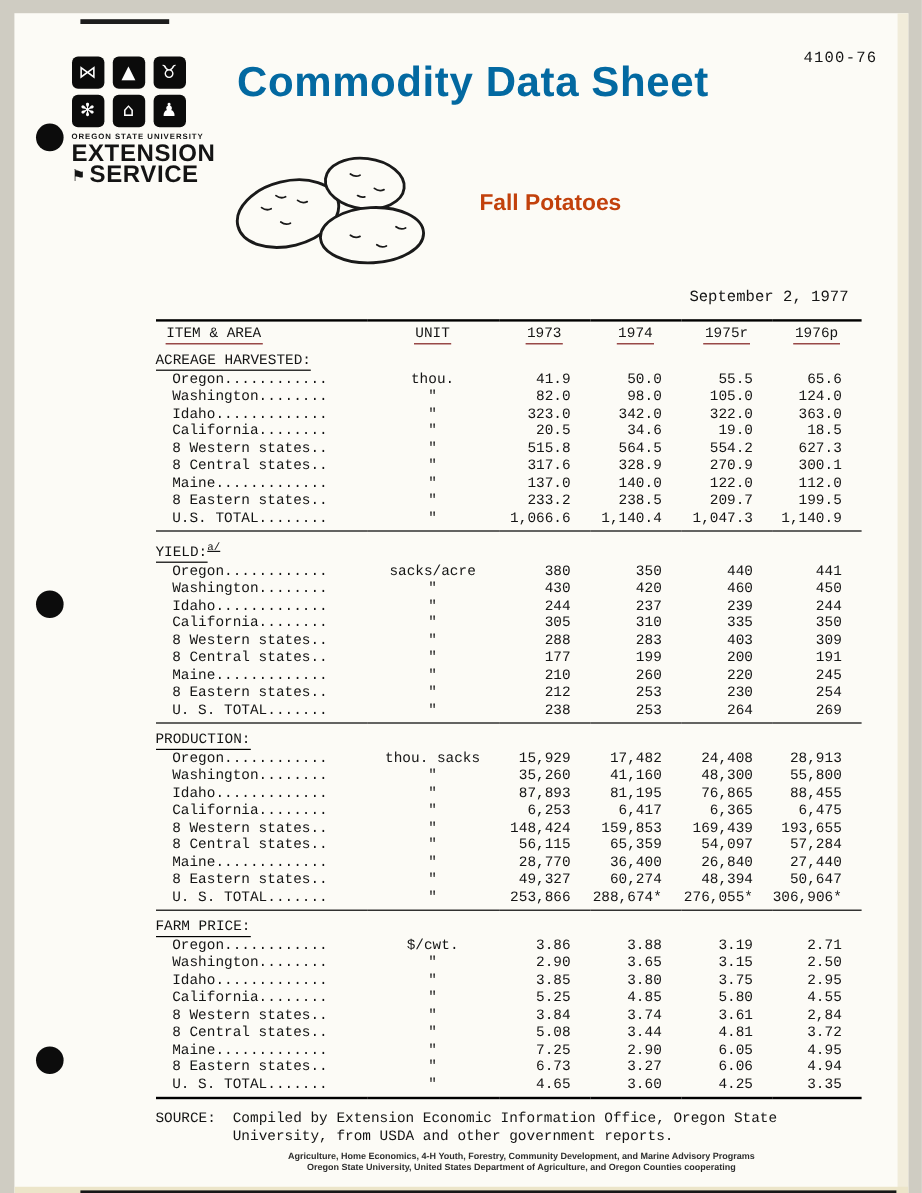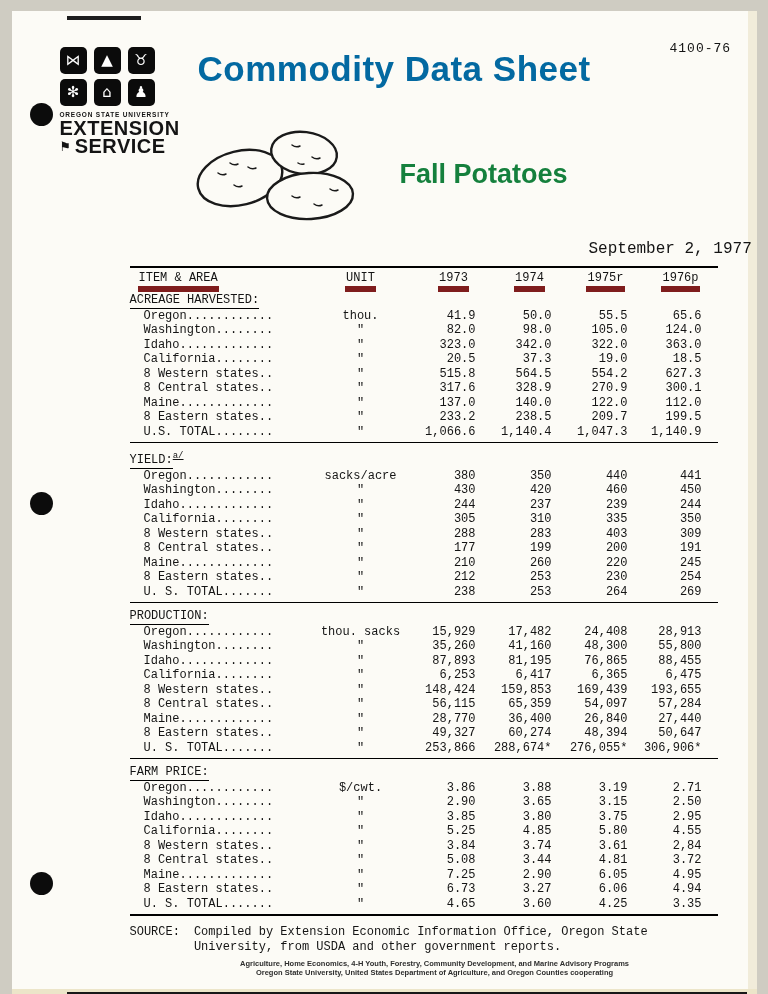--- a/index.html
+++ b/index.html
@@ -23,30 +23,30 @@
   .pict{width:27px;height:27px;background:#0b0b0b;border-radius:5px;color:#fff;
         font-family:"DejaVu Sans",sans-serif;font-size:15px;line-height:27px;text-align:center;}
   .logo-univ{font-size:6.5px;font-weight:bold;letter-spacing:0.8px;margin:4px 0 1px 0;white-space:nowrap;}
   .logo-ext{font-size:20px;font-weight:bold;letter-spacing:0.5px;line-height:18px;}
   .logo-svc{font-size:20px;font-weight:bold;letter-spacing:0.5px;line-height:19px;display:flex;align-items:center;gap:3px;}
   .flag{font-size:13px;line-height:13px;}
 
   .title{position:absolute;left:186px;top:38px;margin:0;font-family:"Liberation Sans","DejaVu Sans",sans-serif;
          font-size:35px;font-weight:bold;letter-spacing:0.5px;color:#0369a1;}
   .subtitle{position:absolute;left:388px;top:148px;margin:0;font-family:"Liberation Sans","DejaVu Sans",sans-serif;
-            font-size:27px;font-weight:bold;color:#15803d;}
+            font-size:19px;font-weight:bold;color:#c2410c;}
   .potatoes{position:absolute;left:180px;top:112px;}
-  .date{position:absolute;left:577px;top:229px;font-size:16px;}
+  .date{position:absolute;left:563px;top:229px;font-size:13px;}
 
   
   .content{position:absolute;left:118px;top:255px;width:588px;}
   table.data-table{border-collapse:collapse;width:100%;font-size:12px;}
   .data-table thead tr{border-top:2px solid #000;}
   .data-table th{font-weight:normal;padding:3px 0 2px 0;font-size:12px;}
-  .data-table th .hu{border-bottom:6px solid #7f1d1d;padding:0 1px 1px 1px;}
+  .data-table th .hu{border-bottom:1px solid #7f1d1d;padding:0 1px 1px 1px;}
   .data-table th:first-child{text-align:left;padding-left:8px;}
   .data-table tbody{border-bottom:1.6px solid #000;}
   .data-table tbody:last-of-type{border-bottom:2px solid #000;}
   .data-table td{line-height:14.5px;padding:0;}
   tr.section-title-row td{padding:6px 0 1px 0;}
   .sec-title{border-bottom:1px solid #000;padding-bottom:1px;}
   .sec-sup{font-size:9px;text-decoration:underline;}
   td.c-label{padding-left:14px;white-space:pre;}
   td.c-unit{text-align:center;}
   tr.last-row td{padding-bottom:3px;}
@@ -164,21 +164,21 @@
             <td class="c-unit">"</td>
             <td class="c-val">323.0</td>
             <td class="c-val">342.0</td>
             <td class="c-val">322.0</td>
             <td class="c-val">363.0</td>
           </tr>
           <tr>
             <td class="c-label">California........</td>
             <td class="c-unit">"</td>
             <td class="c-val">20.5</td>
-            <td class="c-val">37.3</td>
+            <td class="c-val">34.6</td>
             <td class="c-val">19.0</td>
             <td class="c-val">18.5</td>
           </tr>
           <tr>
             <td class="c-label">8 Western states..</td>
             <td class="c-unit">"</td>
             <td class="c-val">515.8</td>
             <td class="c-val">564.5</td>
             <td class="c-val">554.2</td>
             <td class="c-val">627.3</td>

